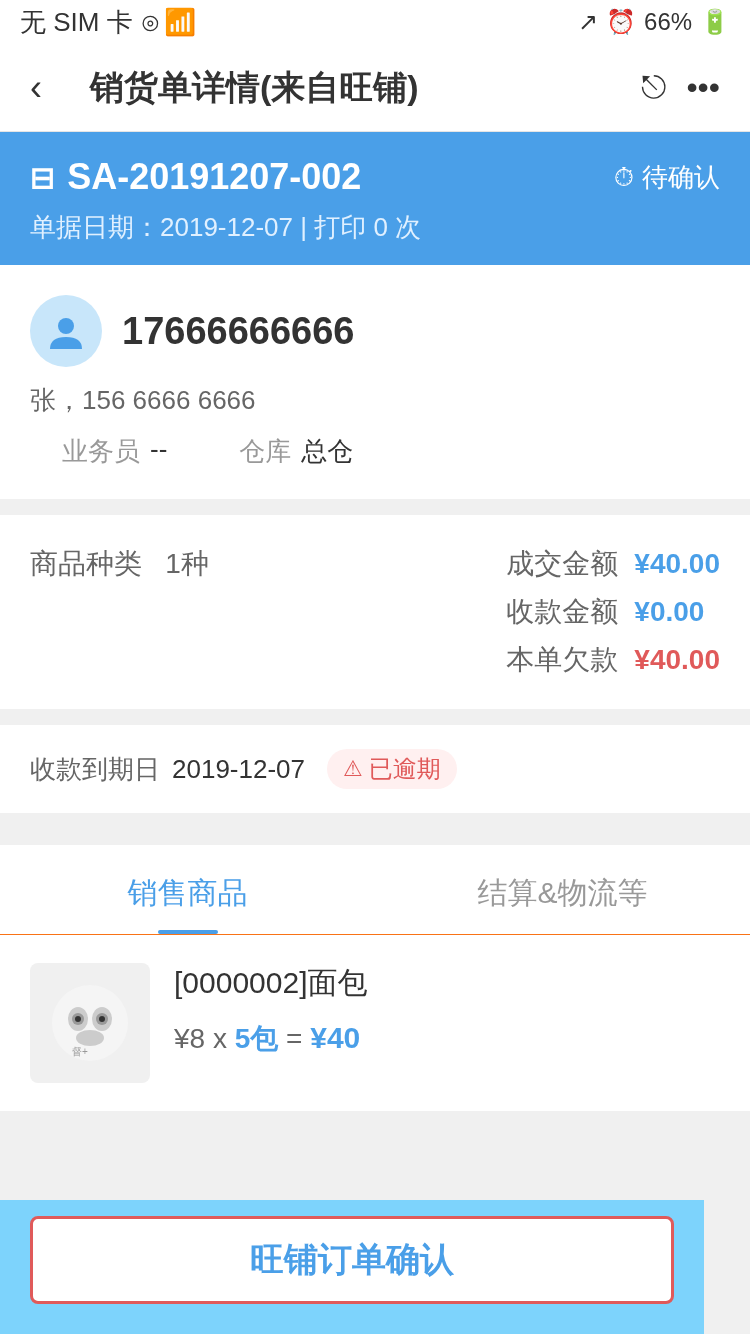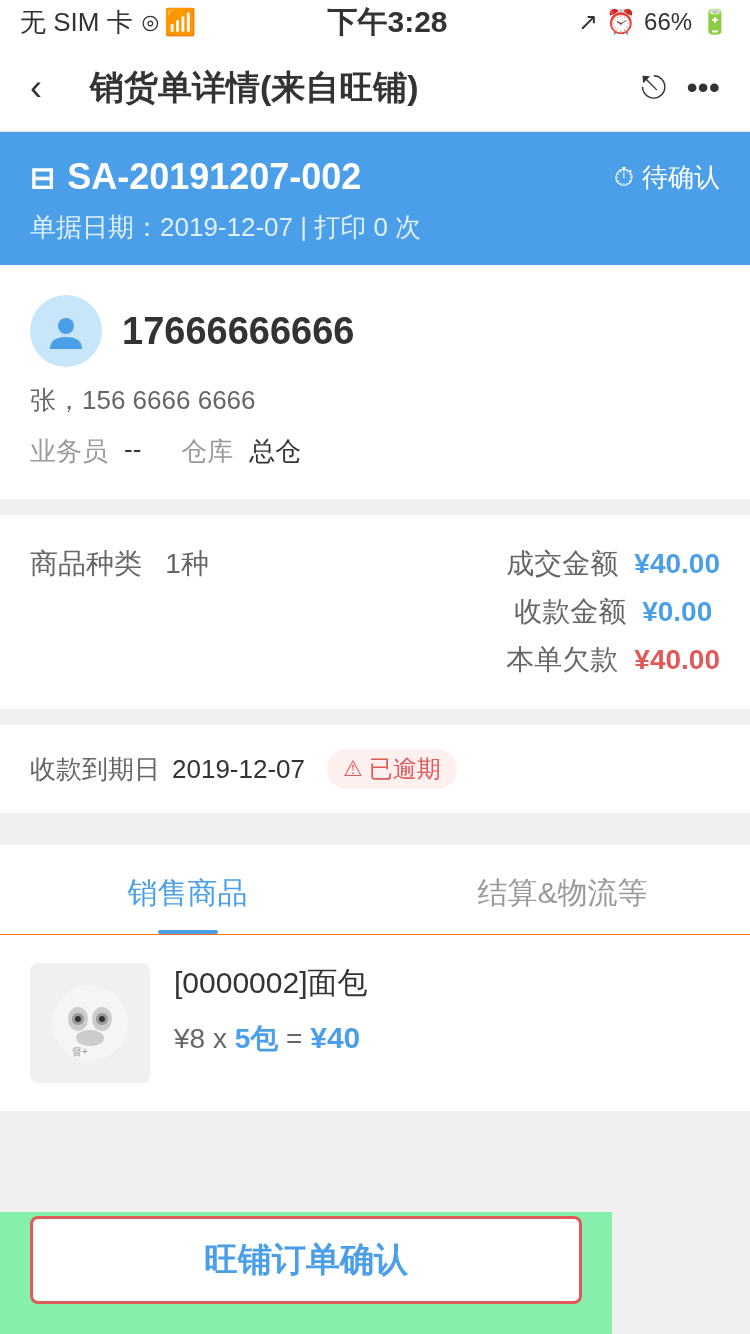--- a/index.html
+++ b/index.html
@@ -147,21 +147,22 @@
       margin-bottom: 16px;
     }
     .customer-meta {
       display: flex;
       gap: 40px;
       font-size: 26px;
       color: #666;
     }
     .meta-item {
       display: flex;
-      gap: 16px;
+      gap: 10px;
+      margin-left: 32px;
     }
     .meta-label { color: #999; }
     .meta-value { color: #333; }
 
     
     .summary-card {
       background: #fff;
       padding: 30px;
       margin-bottom: 16px;
       display: flex;
@@ -174,21 +175,21 @@
       gap: 8px;
       align-items: flex-end;
     }
     .summary-left-item {
       font-size: 28px;
       color: #666;
     }
     .summary-right {
       display: flex;
       flex-direction: column;
-      align-items: center;
+      align-items: flex-start;
       gap: 10px;
     }
     .summary-right-item {
       display: flex;
       align-items: center;
       gap: 16px;
       font-size: 28px;
       color: #666;
     }
     .amount-blue { color: #4a9fe8; font-weight: 600; }
@@ -288,23 +289,23 @@
       color: #666;
     }
     .price-highlight { color: #4a9fe8; font-weight: 600; }
     .price-total { color: #4a9fe8; font-weight: 700; font-size: 30px; }
 
     
     .bottom-area {
       position: fixed;
       bottom: 0;
       left: 0;
-      width: 612px;
-      background: #86efac;
-      padding: 4px 30px 30px;
+      width: 704px;
+      background: #7dd3fc;
+      padding: 16px 30px 30px;
     }
     .confirm-btn {
       width: 100%;
       height: 88px;
       border: 3px solid #e05a5a;
       border-radius: 8px;
       background: #fff;
       color: #4a9fe8;
       font-size: 34px;
       font-weight: 600;
@@ -320,21 +321,20 @@
     }
   </style>
 </head>
 <body>
 
 <div class="status-bar">
   <div class="status-bar-left">
     <span>无 SIM 卡 ⊙</span>
     <span>📶</span>
   </div>
-  <div class="status-bar-center">下午3:28</div>
   <div class="status-bar-right">
     <span>↗</span>
     <span>⏰</span>
     <span>66%</span>
     <span>🔋</span>
   </div>
 </div>
 
 <div class="nav-bar">
   <div class="nav-back">‹</div>

